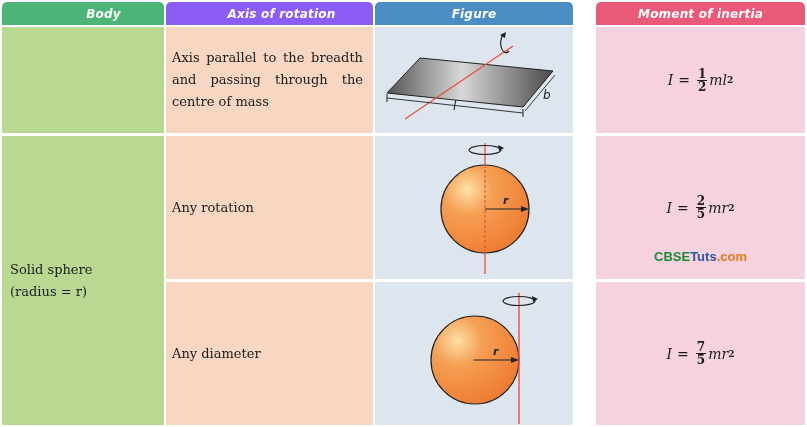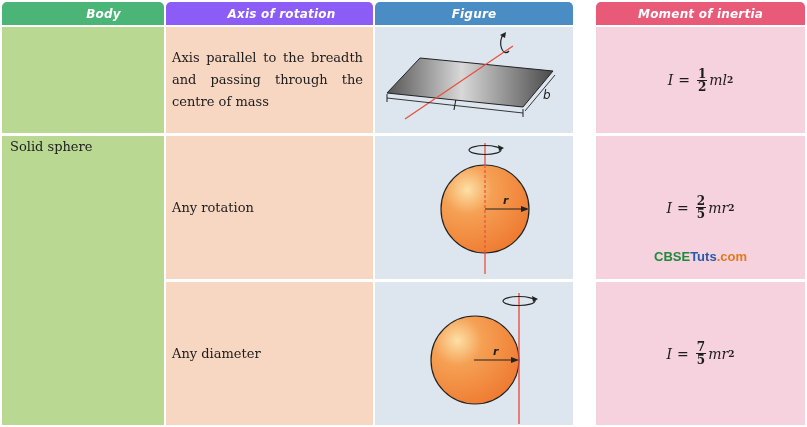--- a/index.html
+++ b/index.html
@@ -19,21 +19,21 @@
   .bg-axis { background: #f7d6c2; }
   .bg-fig  { background: #dde6ee; }
   .bg-moi  { background: #f6d1de; }
   .r1 { top: 27px; height: 106px; }
   .r2 { top: 136px; height: 143px; }
   .r3 { top: 282px; height: 143px; }
   .r23 { top: 136px; height: 289px; }
   .txt { font-size: 13px; color: #1c1c1c; line-height: 22px; }
   .axis-text { padding: 0 10px 0 6px; display: flex; align-items: center; height: 100%; }
   .justify { text-align: justify; text-align-last: left; }
-  .body-text { padding-left: 8px; display: flex; flex-direction: column; justify-content: space-between; height: 100%; }
+  .body-text { padding-left: 8px; display: flex; flex-direction: column; justify-content: center; height: 100%; }
   .moi { display: flex; align-items: center; justify-content: center; height: 100%; font-size: 14px; font-style: italic; color: #1c1c1c; }
   .frac { display: inline-flex; flex-direction: column; align-items: center; font-style: normal; font-weight: bold; font-size: 12px; line-height: 12px; margin: 0 2px; }
   .frac .num { border-bottom: 1px solid #1c1c1c; padding: 0 1px; }
   .sup { font-size: 9px; vertical-align: 6px; font-style: normal; font-weight: bold; }
   .eq { margin: 0 5px; font-style: normal; }
   .watermark { position: absolute; left: 0; right: 0; top: 113px; text-align: center; font-family: "Liberation Sans", sans-serif; font-weight: bold; font-size: 13px; }
   .wm-a { color: #1e8a3a; }
   .wm-b { color: #2a59a8; }
   .wm-c { color: #e07a1e; }
   svg { position: absolute; left: 0; top: 0; }
@@ -80,20 +80,21 @@
         <span class="den">2</span>
       </span>
     <span>ml</span>
       <span class="sup">2</span>
   </div>
 </div>
 
 <div class="cell bg-body c-body r23">
   <div class="body-text txt">
     <div>Solid sphere</div>
+    <div>(radius = r)</div>
   </div>
 </div>
 
 <div class="cell bg-axis c-axis r2">
   <div class="axis-text txt">Any rotation</div>
 </div>
 <div class="cell bg-fig c-fig r2">
   <svg width="218" height="143" viewBox="0 0 218 143">
     <defs>
       <radialGradient id="sph1" cx="0.3" cy="0.28" r="0.8">

